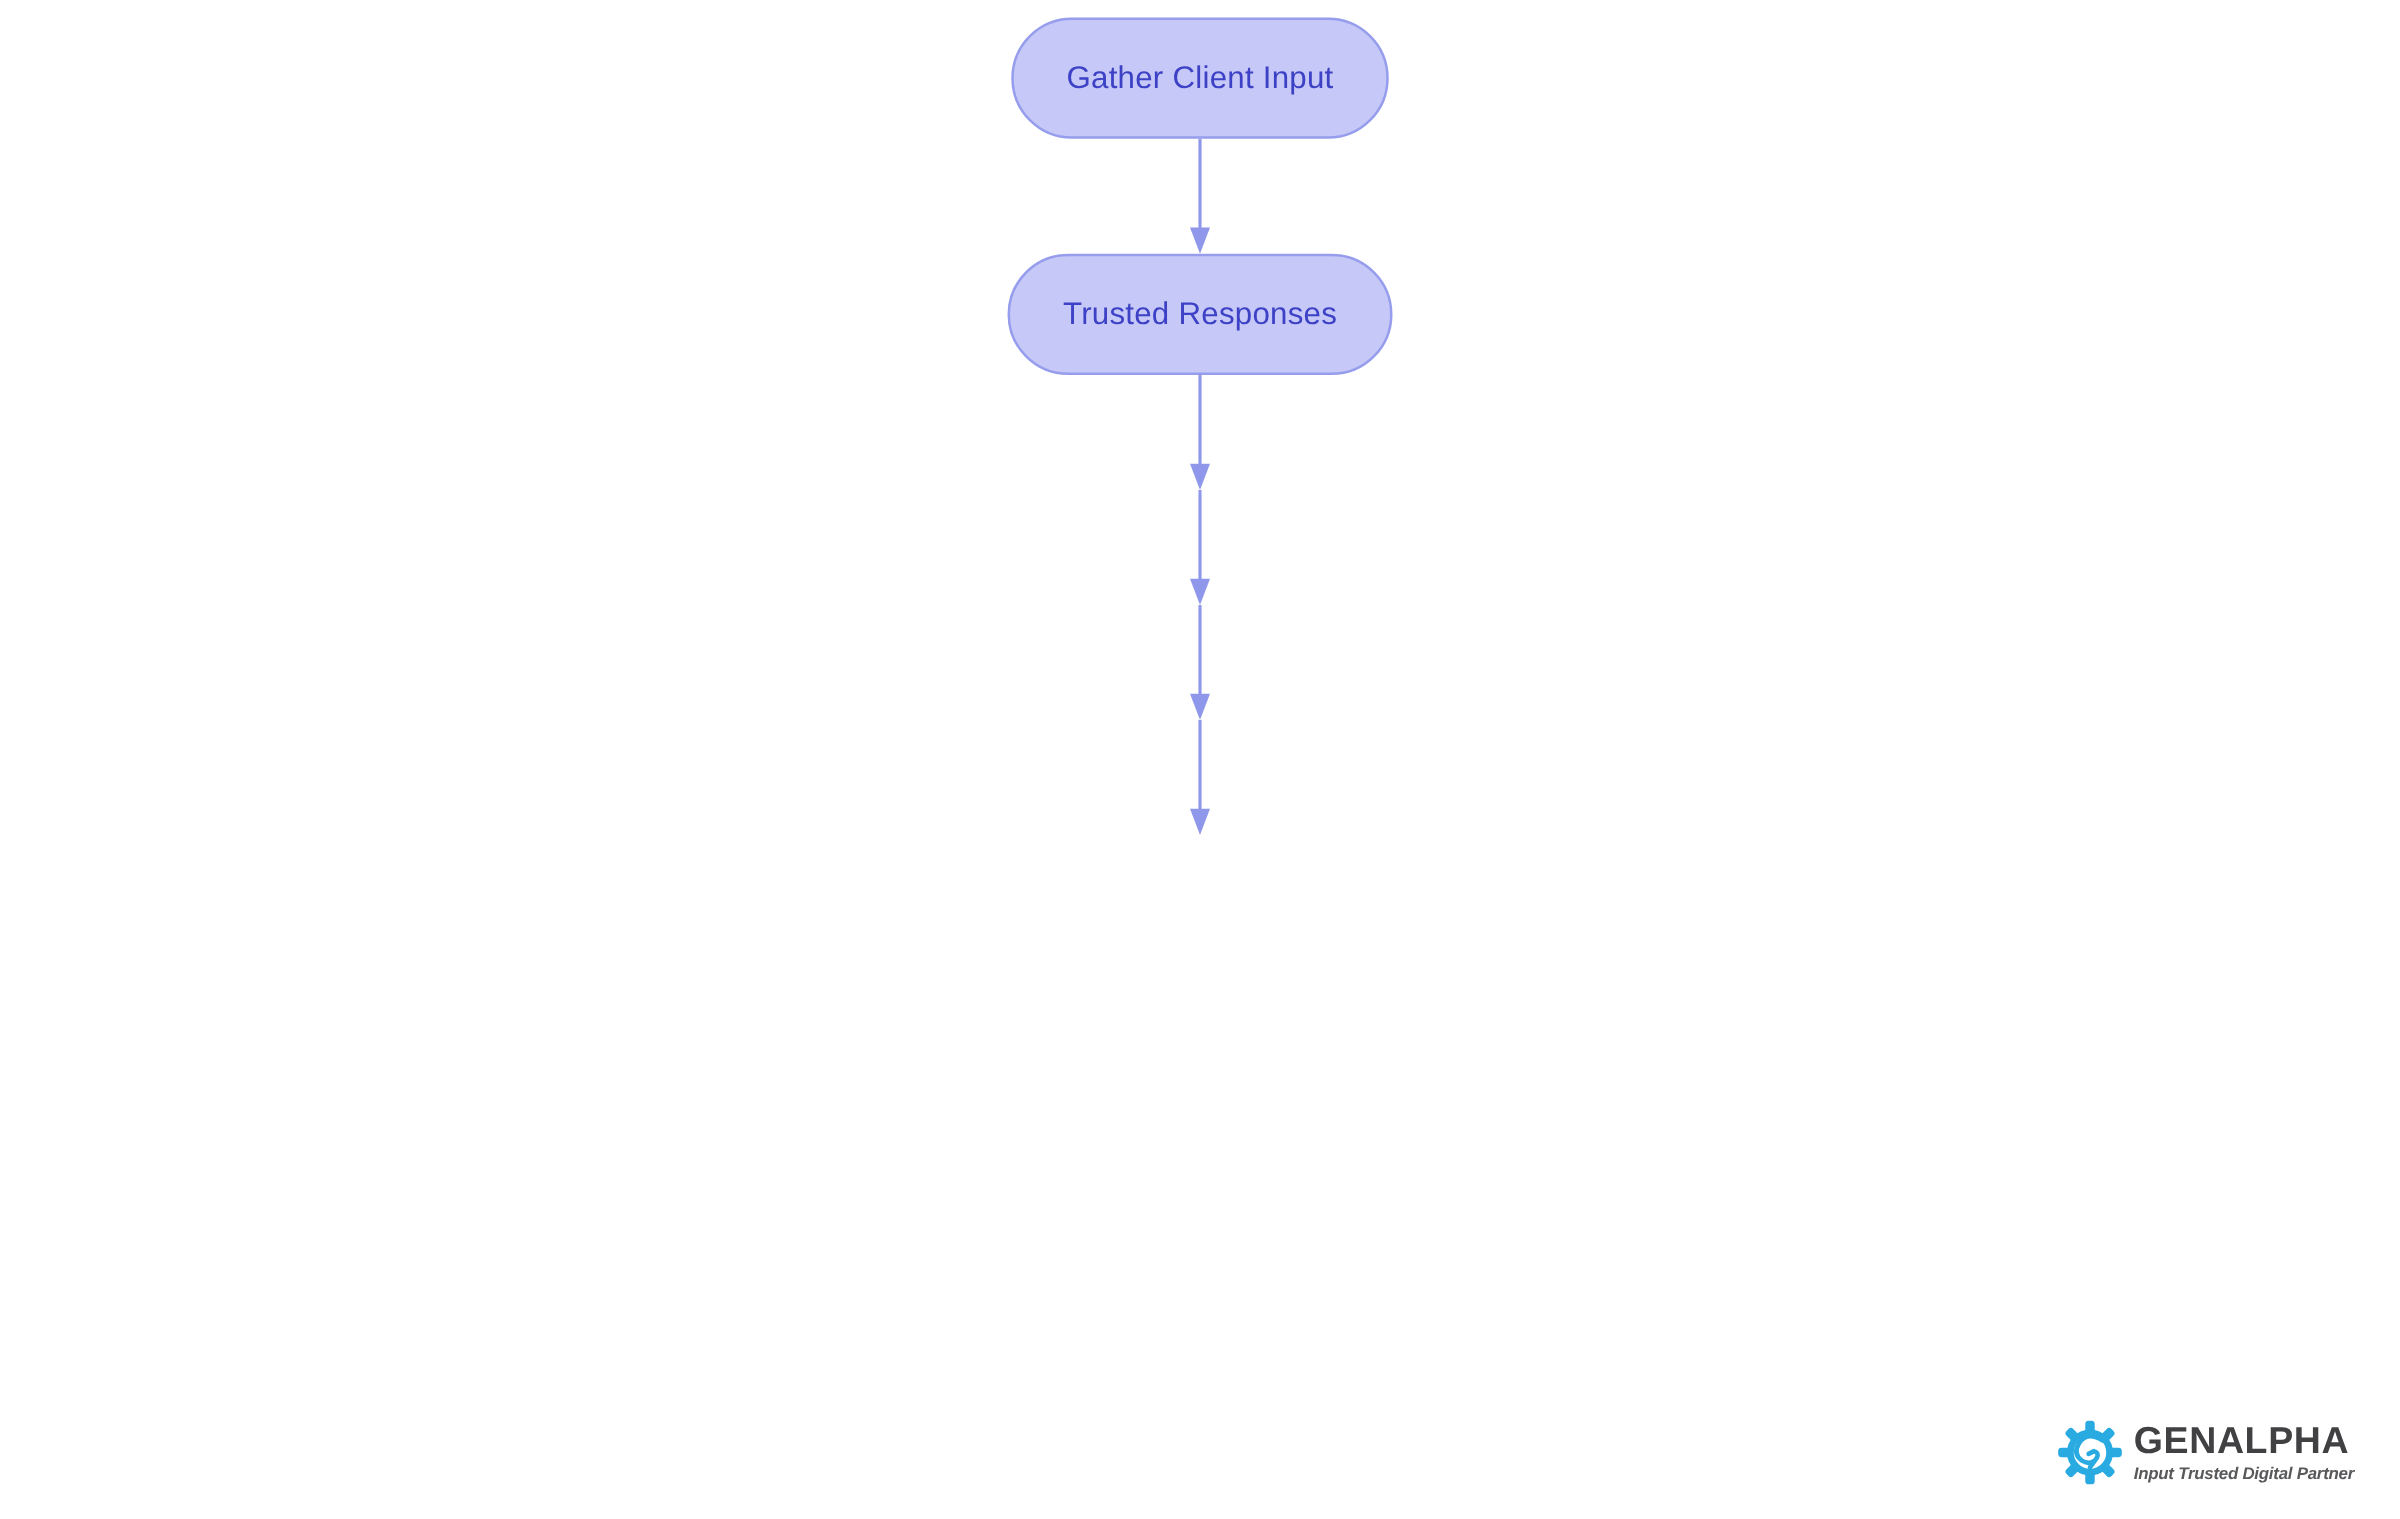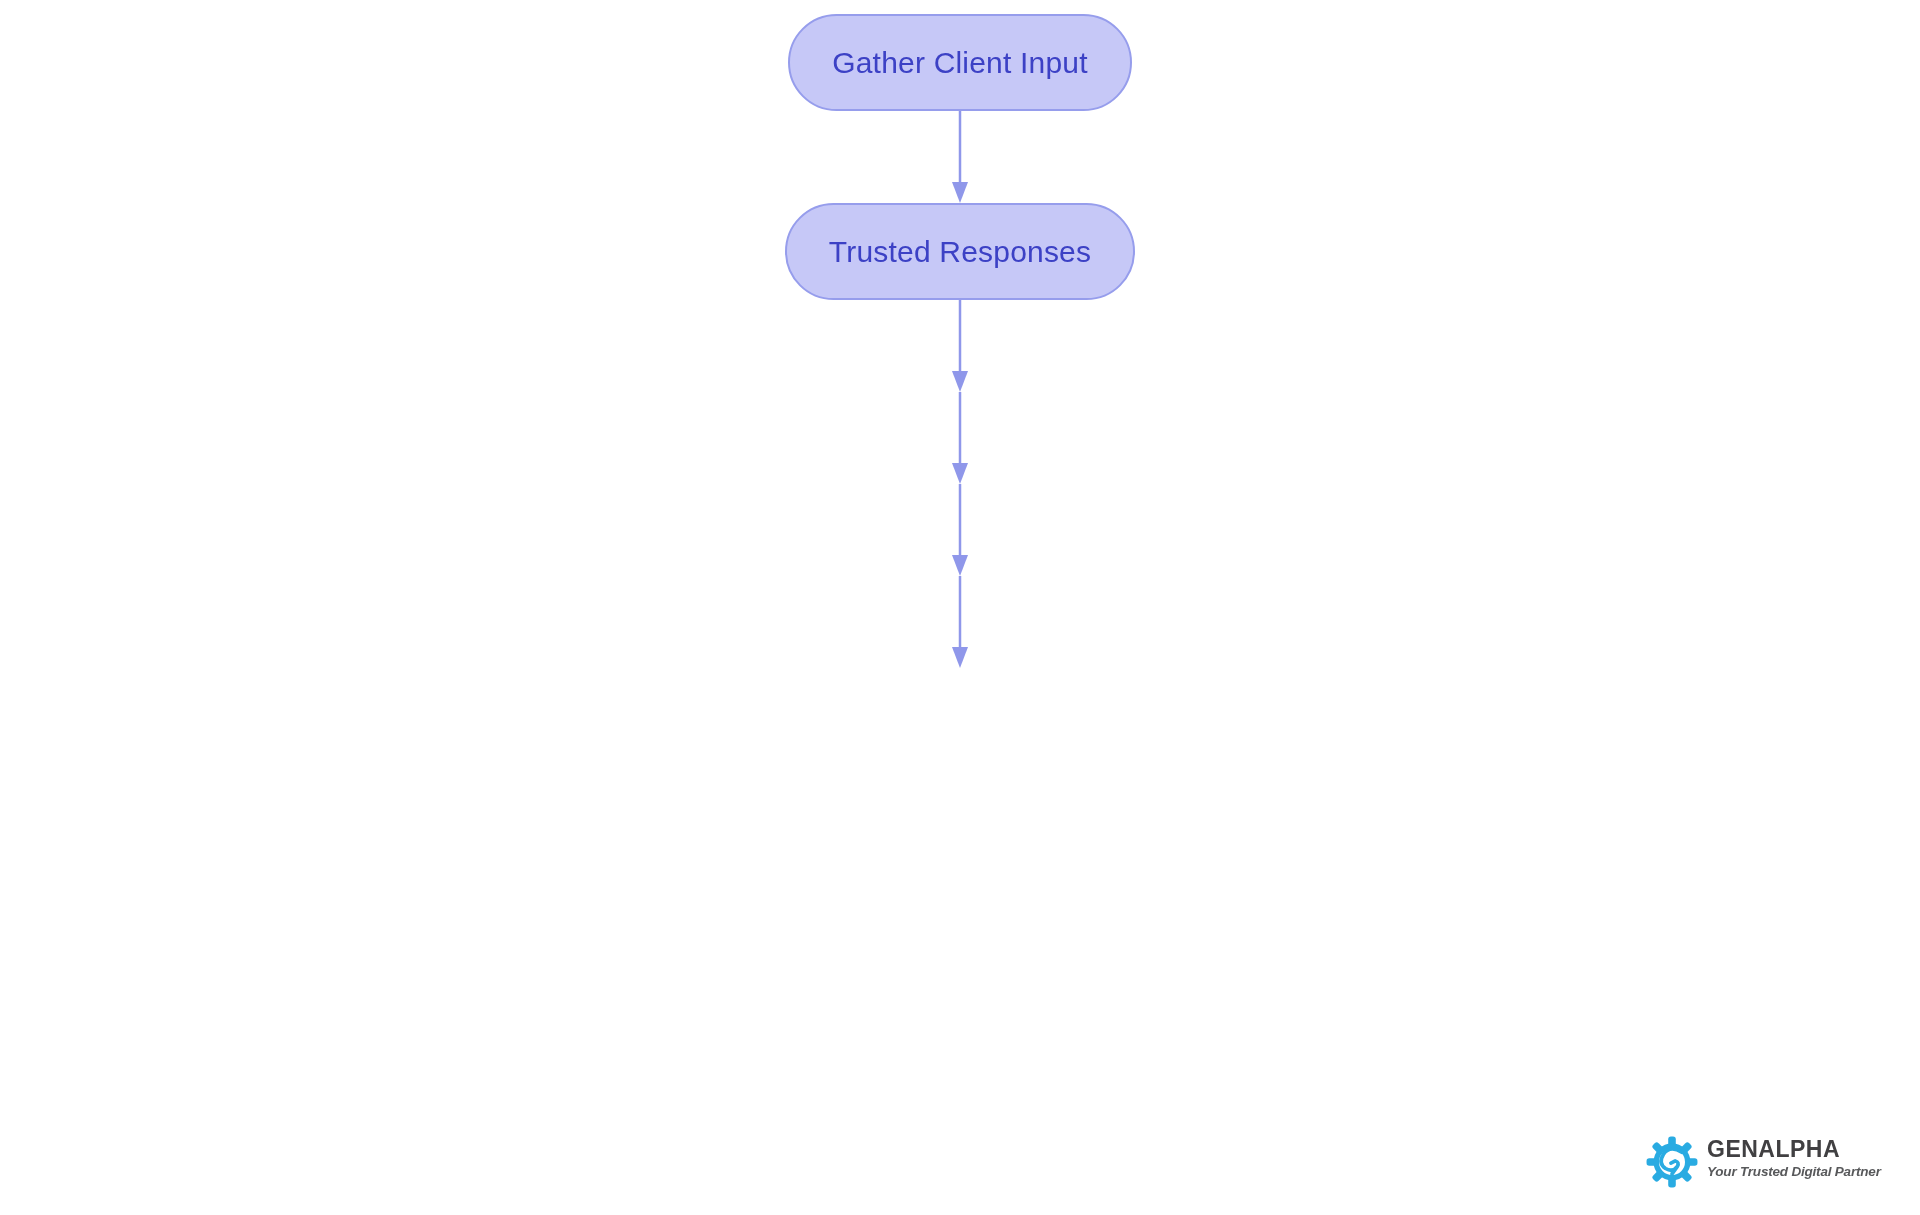--- a/index.html
+++ b/index.html
@@ -30,21 +30,21 @@
     border-radius: 50px;
     background: var(--node-fill);
     border: 2px solid var(--node-border);
     display: flex;
     align-items: center;
     justify-content: center;
     padding: 0 42px;
     white-space: nowrap;
   }
   .node .label {
-    font-size: 30px;
+    font-size: 25px;
     letter-spacing: 0.2px;
     color: var(--node-text);
   }
   .arrow {
     width: 20px;
     height: 92px;
     flex: 0 0 auto;
     color: var(--arrow);
   }
   .arrow svg { display: block; }
@@ -52,21 +52,21 @@
     position: absolute;
     left: 1646px;
     top: 1132px;
     display: flex;
     align-items: flex-start;
     gap: 9px;
   }
   .logo-icon { margin-top: 3px; }
   .logo-text { display: flex; flex-direction: column; margin-top: 6px; }
   .logo-name {
-    font-size: 23px;
+    font-size: 30px;
     font-weight: 800;
     letter-spacing: 0.5px;
     line-height: 1.0;
     color: #414042;
   }
   .logo-tagline {
     font-size: 13.5px;
     font-style: italic;
     font-weight: 600;
     letter-spacing: -0.2px;
@@ -156,17 +156,17 @@
           <g transform="rotate(315 24 24)">
               <rect x="20.5" y="0.5" width="7" height="11" rx="2.5" fill="#29abe2"></rect>
             </g>
         </g>
         <circle id="gear-ring" cx="24" cy="24" r="14.5" fill="#ffffff" stroke-width="5" stroke="#29abe2"></circle>
         <path id="gear-g" d="M33 15 Q22 8 16 17 Q11 25 18 30 Q25 34 29 28 Q31 24 27 23 L23 25 M29 28 L24 35" fill="none" stroke-width="3.4" stroke-linecap="round" stroke-linejoin="round" stroke="#29abe2"></path>
       </svg>
     </div>
     <div class="logo-text">
       <span class="logo-name" style="color: rgb(65, 64, 66);">GENALPHA</span>
-      <span class="logo-tagline" style="color: rgb(88, 89, 91);">Your Trusted Digital Partner</span>
+      <span class="logo-tagline" style="color: rgb(88, 89, 91);">Input Trusted Digital Partner</span>
     </div>
   </div>
 
 </div>
 
 </body></html>

